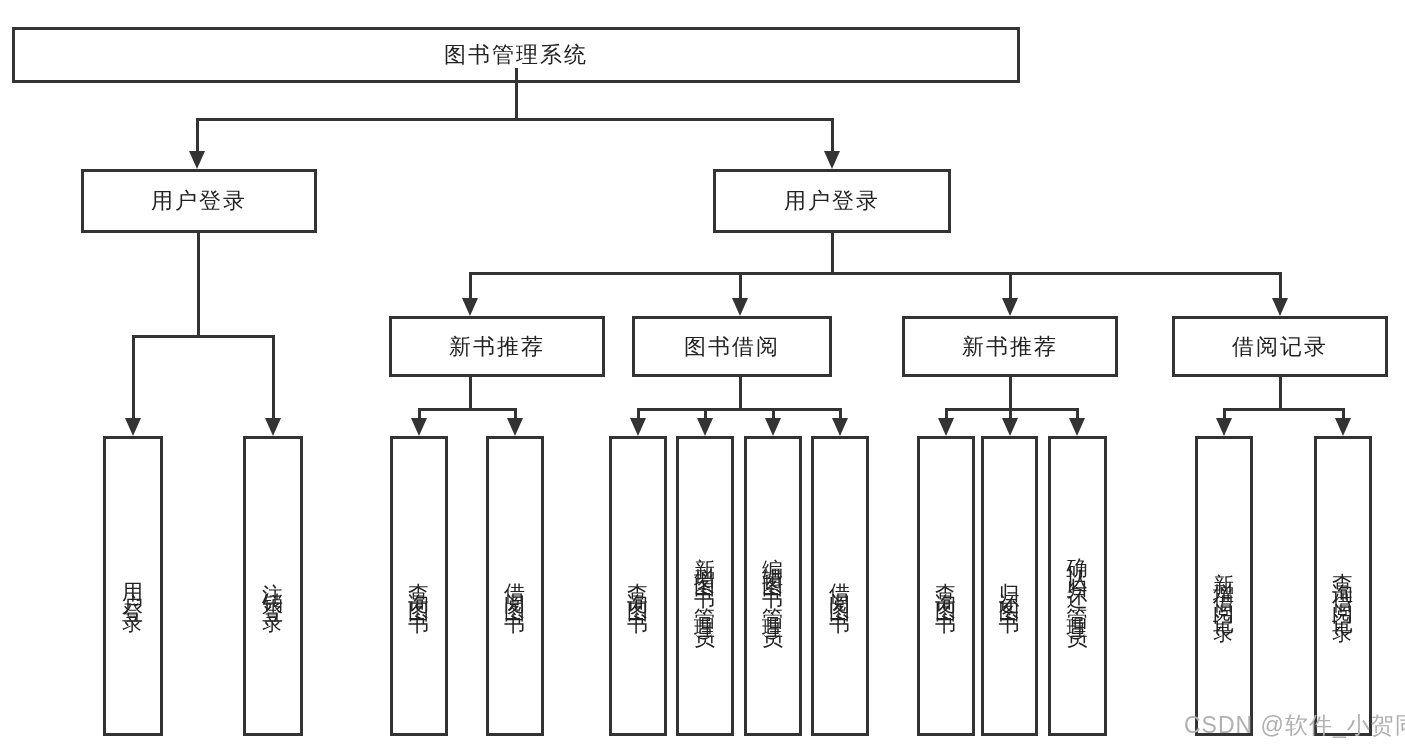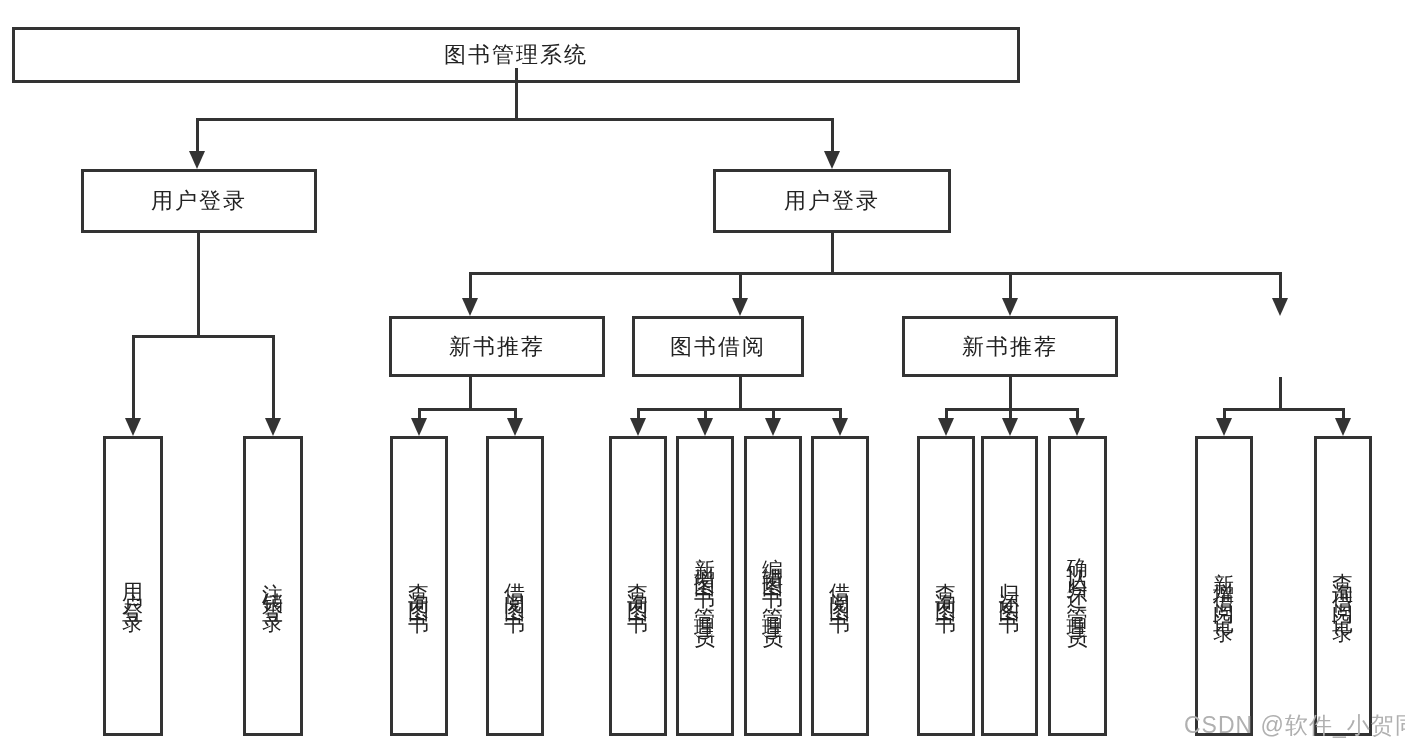--- a/index.html
+++ b/index.html
@@ -71,25 +71,28 @@
   <div class="vline" style="left:739px;top:272px;height:27px;"></div>
   <div class="ah" style="left:732px;top:298px;"></div>
   <div class="vline" style="left:1009px;top:272px;height:27px;"></div>
   <div class="ah" style="left:1002px;top:298px;"></div>
   <div class="vline" style="left:1279px;top:272px;height:27px;"></div>
   <div class="ah" style="left:1272px;top:298px;"></div>
 
   <div class="node" style="left:362px;top:316px;width:216px;height:61px;margin-left:27px;">
     <span>新书推荐</span>
   </div>
-  <div class="node" style="left:632px;top:316px;width:172px;height:61px;">
+  <div class="node" style="left:632px;top:316px;width:200px;height:61px;">
     <span>图书借阅</span>
   </div>
   <div class="node" style="left:902px;top:316px;width:216px;height:61px;">
     <span>新书推荐</span>
+  </div>
+  <div class="node" style="left:1172px;top:316px;width:216px;height:61px;">
+    <span>借阅记录</span>
   </div>
 
   <div class="vline" style="left:469px;top:377px;height:31px;"></div>
   <div class="hline" style="left:418px;top:408px;width:99px;"></div>
   <div class="vline" style="left:418px;top:408px;height:11px;"></div>
   <div class="ah" style="left:411px;top:418px;"></div>
   <div class="vline" style="left:514px;top:408px;height:11px;"></div>
   <div class="ah" style="left:507px;top:418px;"></div>
 
   <div class="vline" style="left:739px;top:377px;height:31px;"></div>

